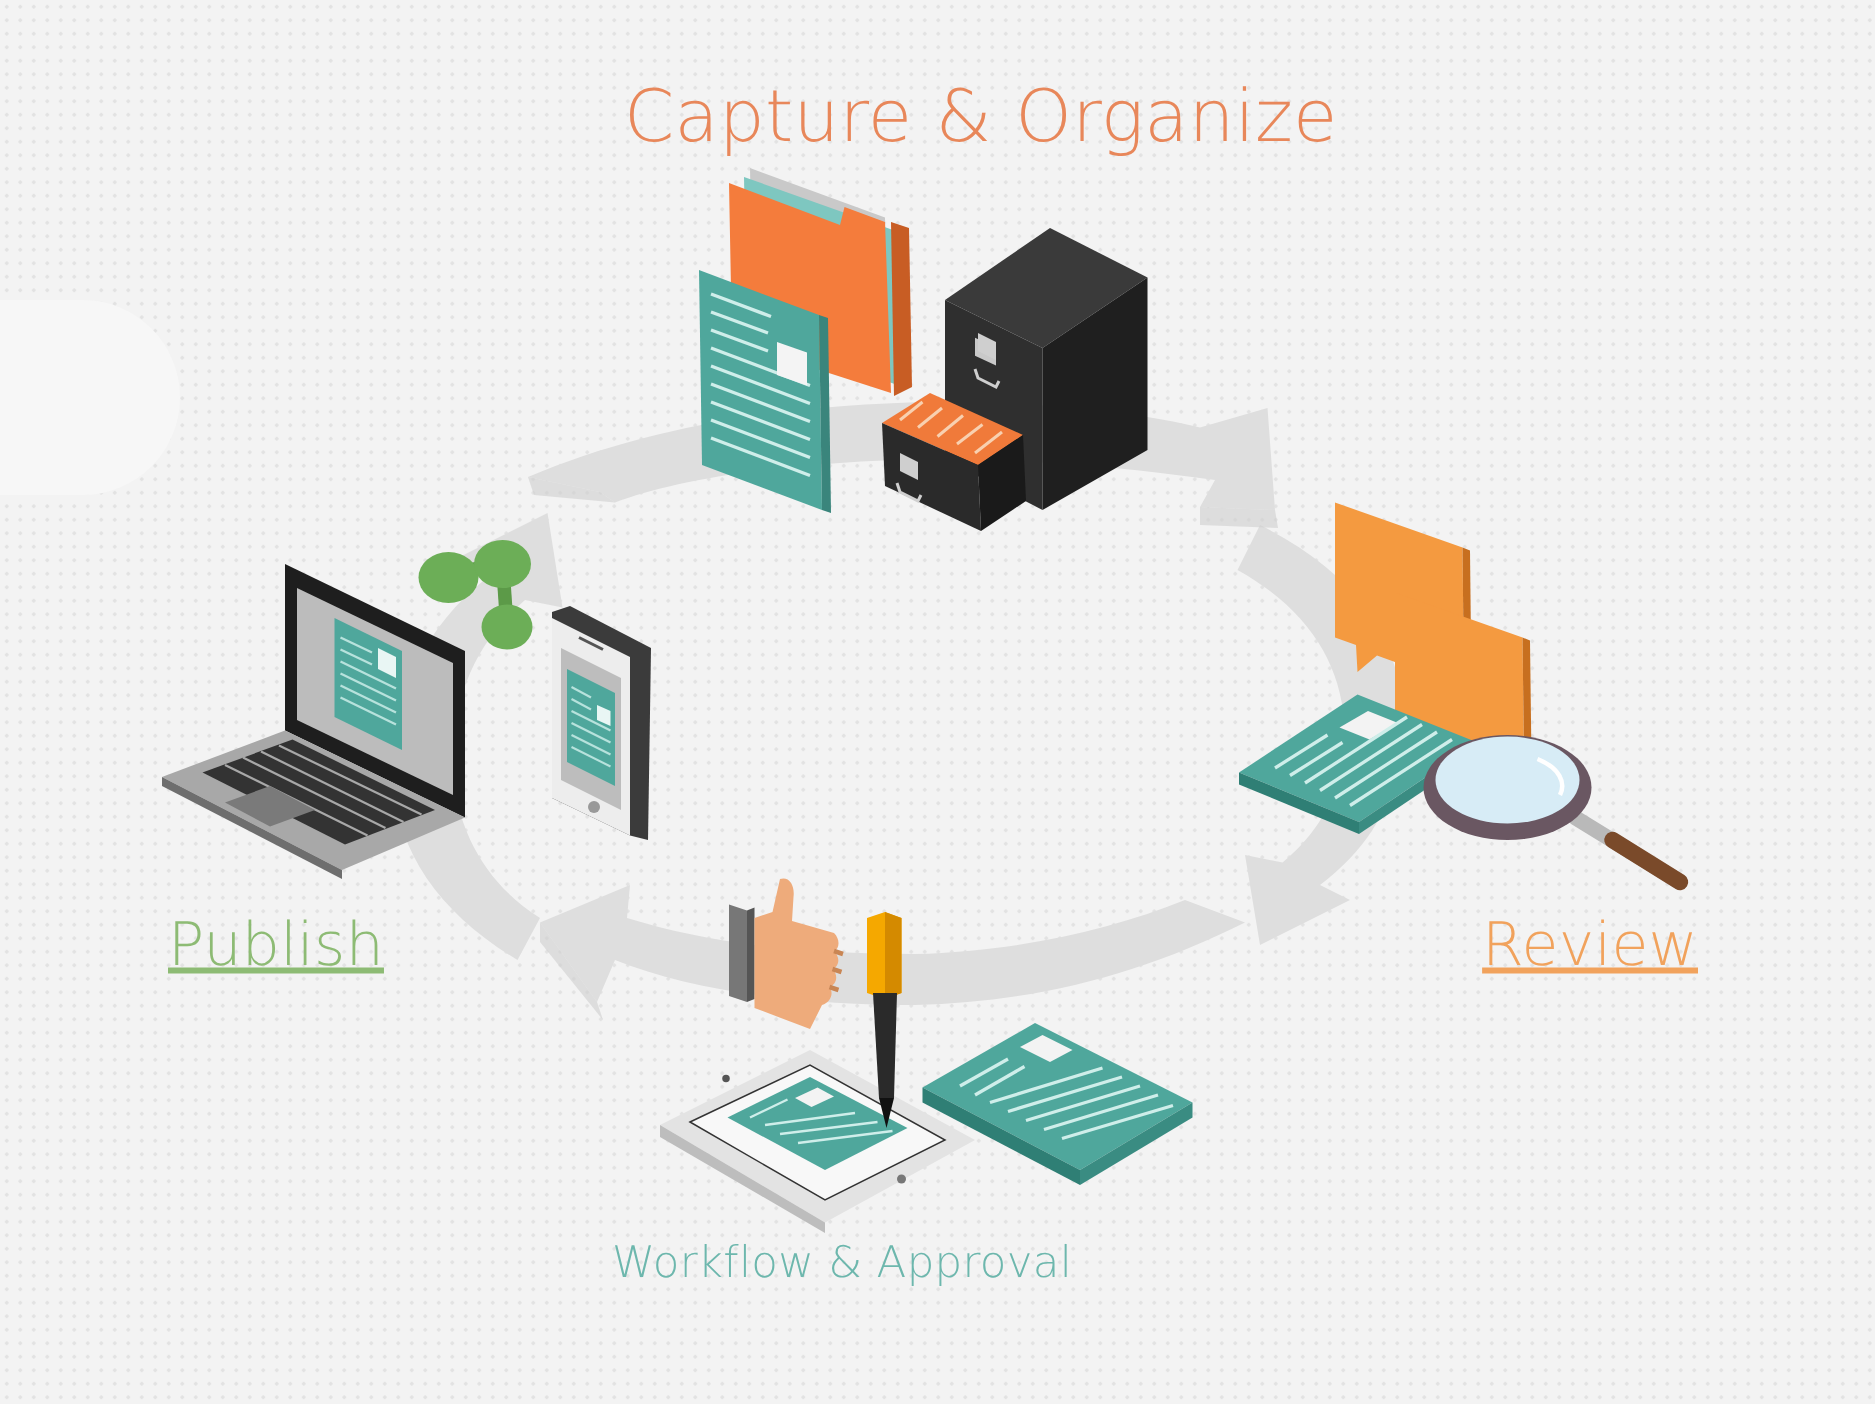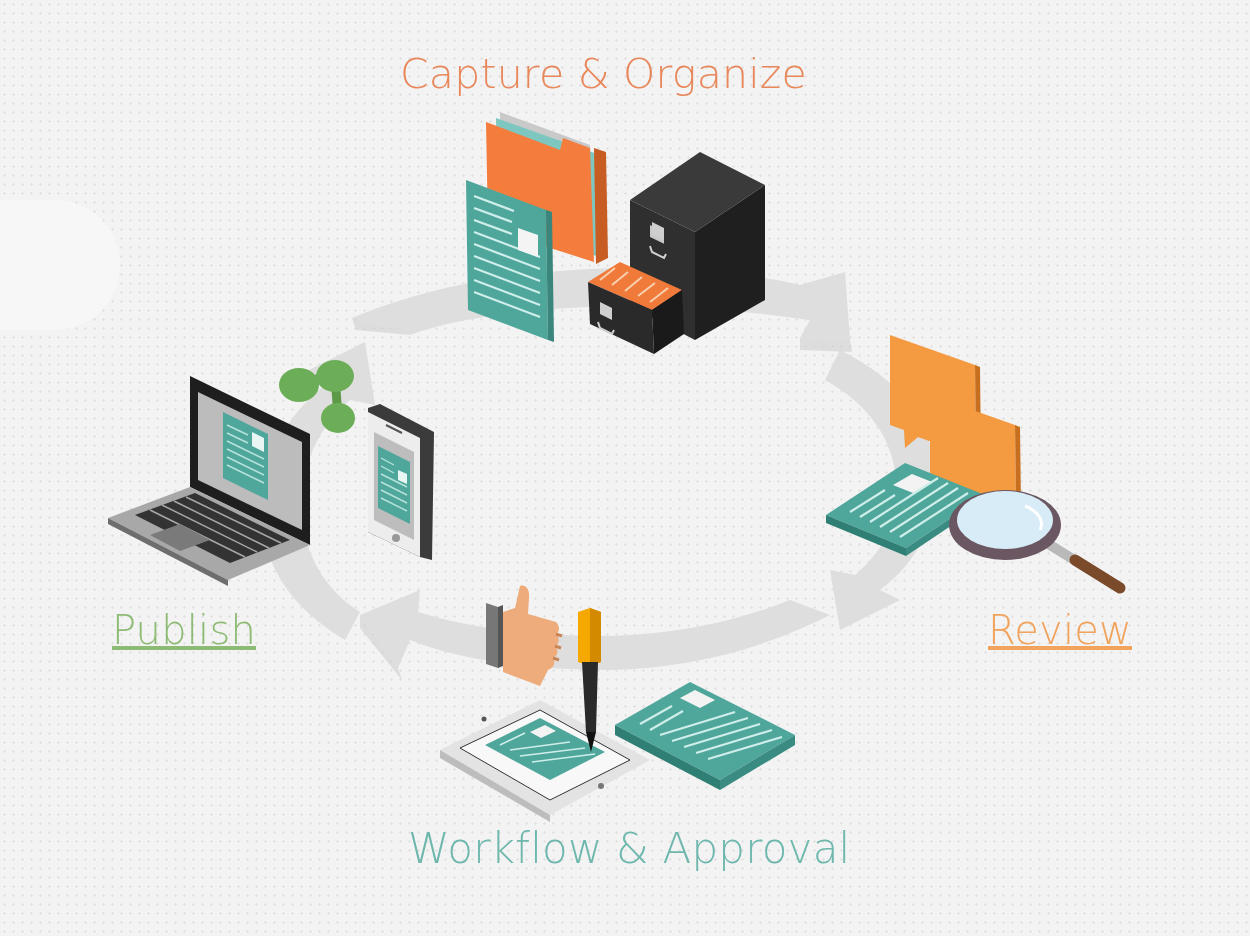--- a/index.html
+++ b/index.html
@@ -12,24 +12,24 @@
       font-family: "DejaVu Sans", "Liberation Sans", sans-serif;
     }
     .blob {
       position: absolute; left: -60px; top: 200px; width: 180px; height: 130px;
       background: #f7f7f7; border-radius: 0 70px 70px 0;
     }
     .label {
       position: absolute; font-weight: 300; letter-spacing: 0.2px;
       line-height: 1.1; margin: 0; white-space: nowrap;
     }
-    .label-capture { left: 400px; top: 52px; font-size: 41px; color: #e8875a; text-align: right; }
+    .label-capture { left: 416px; top: 52px; font-size: 48px; color: #e8875a; text-align: right; }
     .label-publish { left: 112px; top: 608px; font-size: 40px; color: #8dbb74; }
     .label-review { right: 118px; top: 608px; font-size: 40px; color: #f1a25c; }
-    .label-workflow { left: 408px; top: 826px; font-size: 42px; color: #6db7ad; }
+    .label-workflow { left: 408px; top: 826px; font-size: 29px; color: #6db7ad; }
     .label span { display: block; text-decoration: underline; }
     svg.scene { position: absolute; left: 0; top: 0; }
   </style>
 </head>
 <body>
 
 <div class="blob"></div>
 
 <svg class="scene" width="1250" height="936" viewBox="0 0 1250 936">
 

